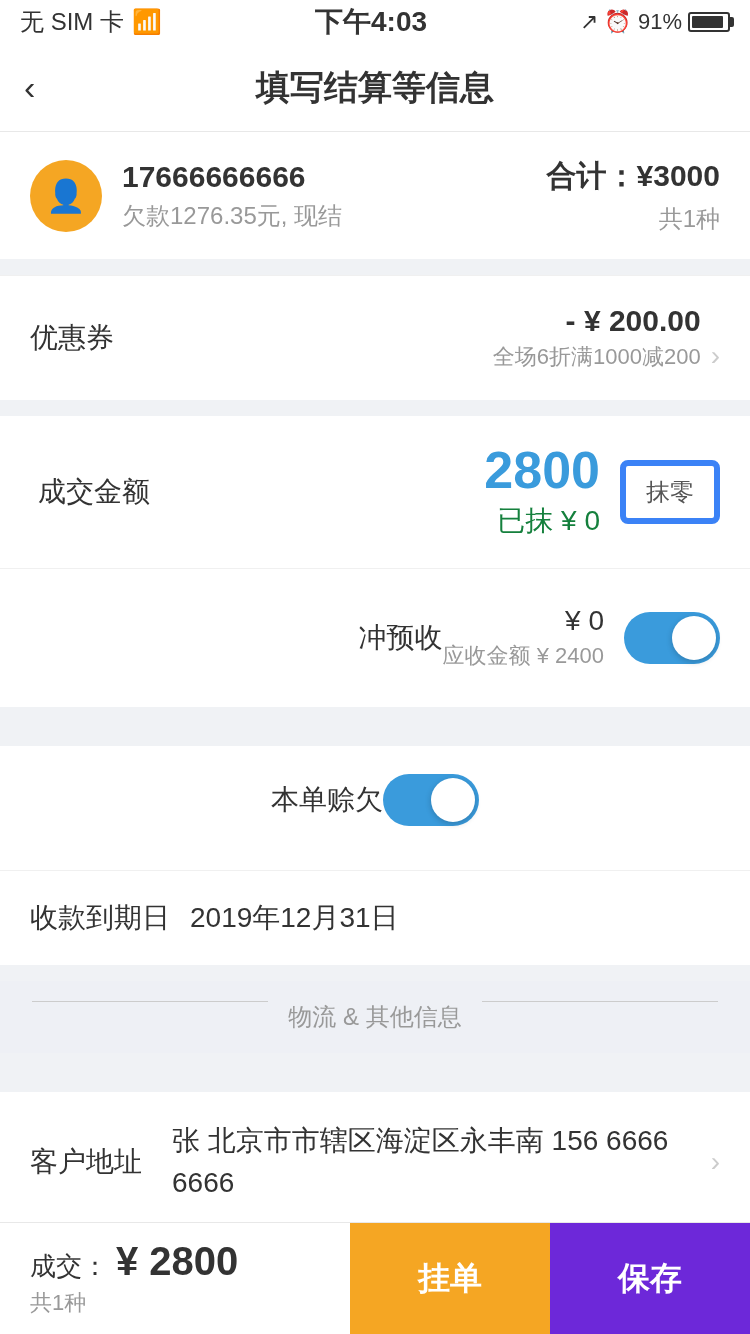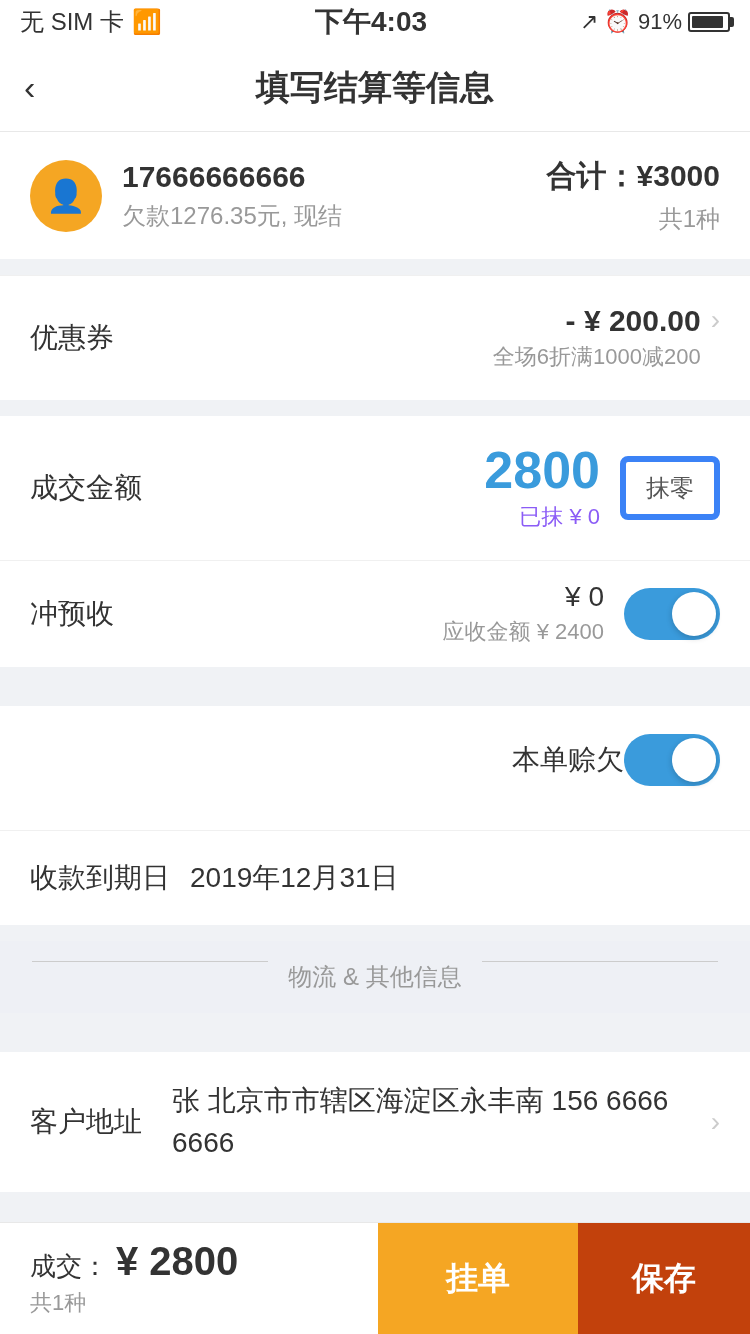--- a/index.html
+++ b/index.html
@@ -121,61 +121,62 @@
     .coupon-row {
       background: #fff;
       padding: 28px 30px;
       display: flex;
       align-items: center;
       justify-content: space-between;
       margin-bottom: 16px;
       border-top: 1px solid #f0f0f0;
     }
     .coupon-label { font-size: 28px; color: #333; }
-    .coupon-right { display: flex; align-items: flex-start; gap: 10px; }
+    .coupon-right { display: flex; align-items: flex-end; gap: 10px; }
     .coupon-discount { font-size: 30px; color: #333; font-weight: 600; }
     .coupon-sub { font-size: 22px; color: #999; margin-top: 4px; text-align: right; }
     .coupon-right-wrap { text-align: right; }
     .chevron-right {
       color: #ccc;
       font-size: 28px;
     }
 
     
     .section-white {
       background: #fff;
       margin-bottom: 16px;
     }
     .deal-row {
       padding: 28px 30px;
       display: flex;
       align-items: center;
       justify-content: space-between;
+      margin-left: 8px;
     }
     .deal-label { font-size: 28px; color: #333; }
     .deal-right { display: flex; align-items: center; gap: 20px; }
     .deal-amount { font-size: 52px; font-weight: 700; color: #3a9bdc; line-height: 1; text-align: right; }
-    .deal-sub { font-size: 22px; color: #8b5cf6; margin-top: 6px; }
+    .deal-sub { font-size: 28px; color: #15803d; margin-top: 6px; }
     .round-btn {
       border: 6px solid #3b82f6;
       border-radius: 8px;
       padding: 10px 20px;
       font-size: 24px;
       color: #555;
       background: #fff;
       cursor: pointer;
     }
     .deal-amount-wrap { text-align: right; }
 
     
     .precollect-row {
-      padding: 20px 30px;
-      display: flex;
-      align-items: center;
-      justify-content: space-between;
+      padding: 36px 30px;
+      display: flex;
+      align-items: center;
+      justify-content: flex-end;
       border-top: 1px solid #f0f0f0;
     }
     .precollect-label { font-size: 28px; color: #333; }
     .precollect-right { display: flex; align-items: center; gap: 20px; }
     .precollect-amount-wrap { text-align: right; }
     .precollect-amount { font-size: 28px; color: #333; font-weight: 500; }
     .precollect-sub { font-size: 22px; color: #999; margin-top: 4px; }
 
     
     .toggle {
@@ -197,21 +198,21 @@
       right: 4px;
       box-shadow: 0 2px 6px rgba(0,0,0,0.2);
     }
 
     
     .debt-row {
       background: #fff;
       padding: 28px 30px;
       display: flex;
       align-items: center;
-      justify-content: flex-end;
+      justify-content: center;
       margin-bottom: 16px;
       margin-top: 39px;
     }
     .debt-label { font-size: 28px; color: #333; }
 
     
     .duedate-row {
       background: #fff;
       padding: 28px 30px;
       display: flex;
@@ -284,23 +285,23 @@
       background: #f5a623;
       display: flex;
       align-items: center;
       justify-content: center;
       font-size: 32px;
       color: #fff;
       font-weight: 600;
       cursor: pointer;
     }
     .btn-save {
-      width: 172px;
+      width: 200px;
       height: 112px;
-      background: #c2410c;
+      background: #6d28d9;
       display: flex;
       align-items: center;
       justify-content: center;
       font-size: 32px;
       color: #fff;
       font-weight: 600;
       cursor: pointer;
     }
   </style>
 </head>

